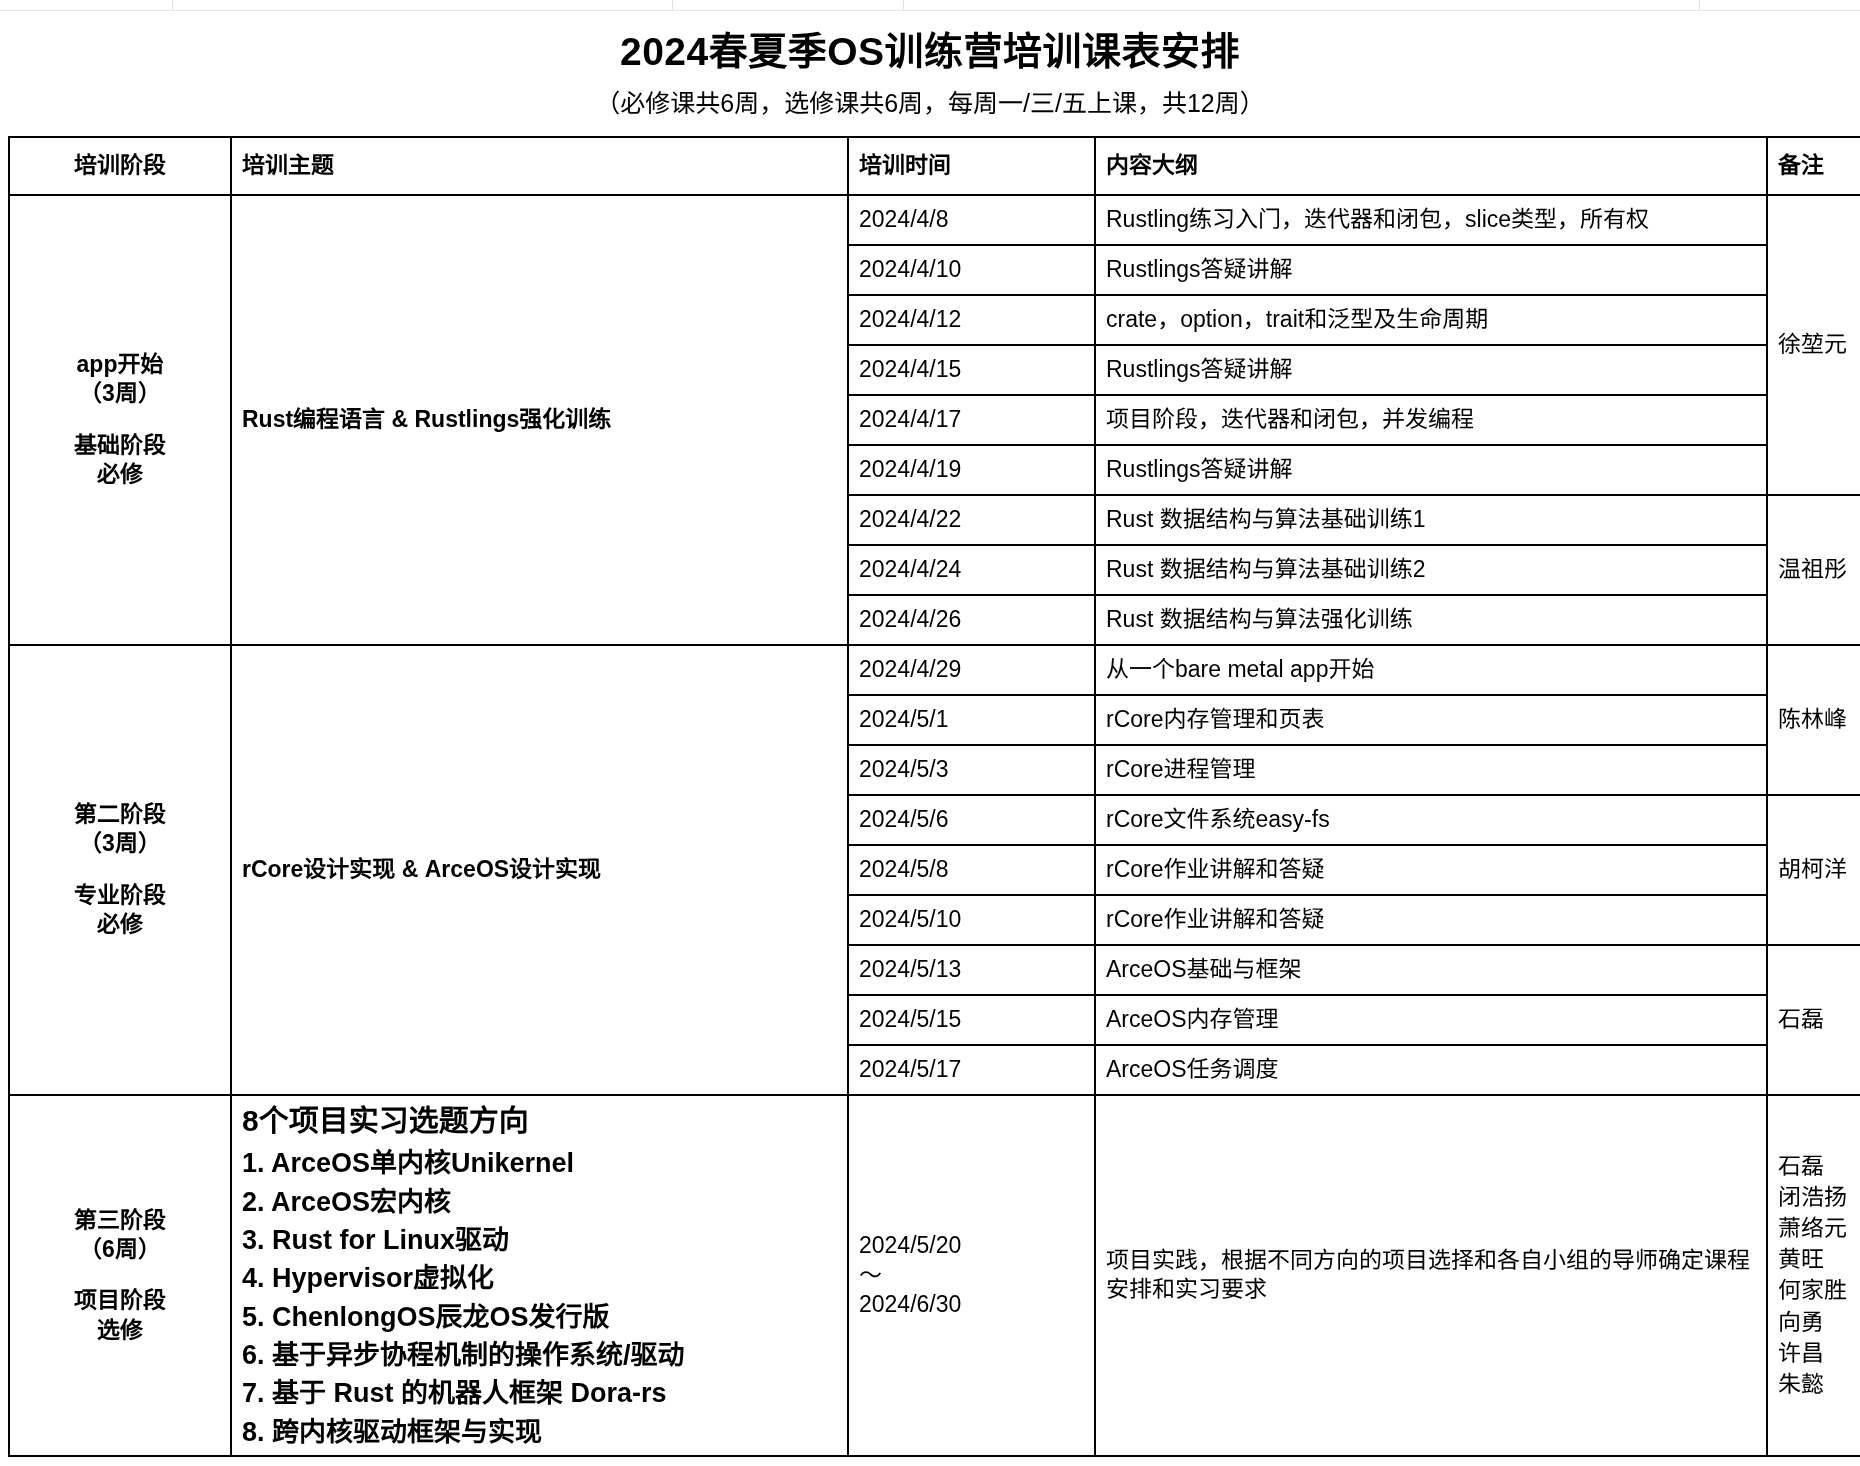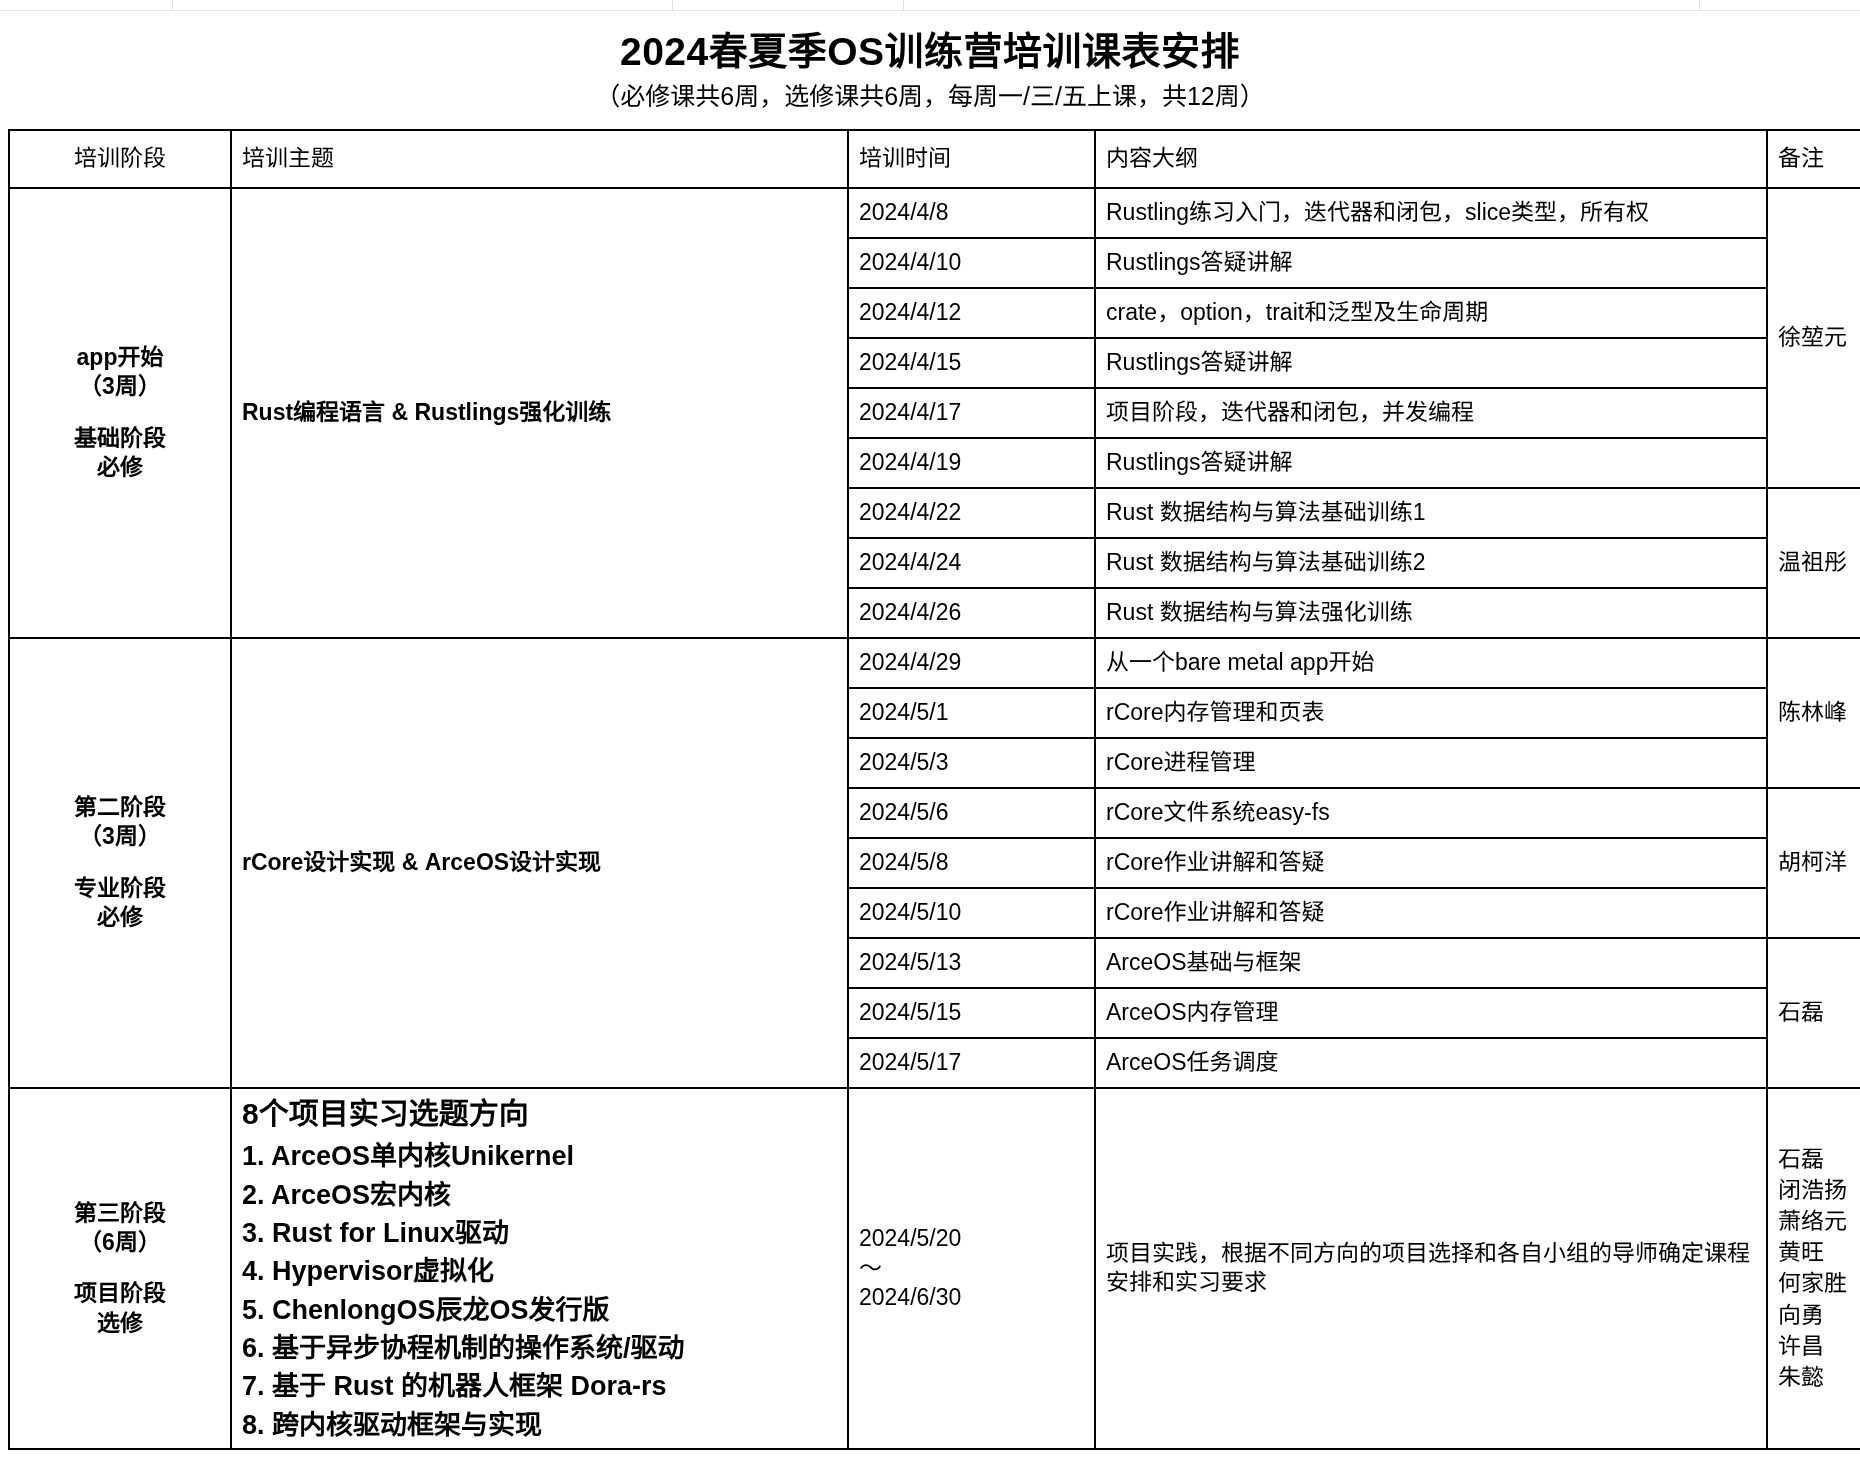--- a/index.html
+++ b/index.html
@@ -44,41 +44,41 @@
   }
   .main-title {
     font-size: 39px;
     font-weight: bold;
     letter-spacing: 0.5px;
     line-height: 1.15;
   }
   .sub-title {
     font-size: 25px;
     font-weight: normal;
-    margin-top: 6px;
+    margin-top: 13px;
     line-height: 1.2;
     text-align: center;
   }
   table.schedule {
     border-collapse: collapse;
     table-layout: fixed;
     margin-top: 18px;
     margin-left: 8px;
     width: 1844px;
   }
   table.schedule td, table.schedule th {
     border: 2px solid #000000;
     padding: 4px 10px;
     font-size: 23px;
     vertical-align: middle;
     line-height: 1.28;
     background: #ffffff;
   }
   thead th {
-    font-weight: normal;
+    font-weight: bold;
     font-size: 24px;
     height: 48px;
     padding: 2px 10px;
   }
   th.c-stage   { width: 200px; text-align: center; }
   th.c-topic   { width: 595px; text-align: left; }
   th.c-time    { width: 225px; text-align: left; margin-left: 47px; }
   th.c-outline { width: 650px; text-align: left; }
   th.c-remark  { width: 174px; text-align: left; }
 

